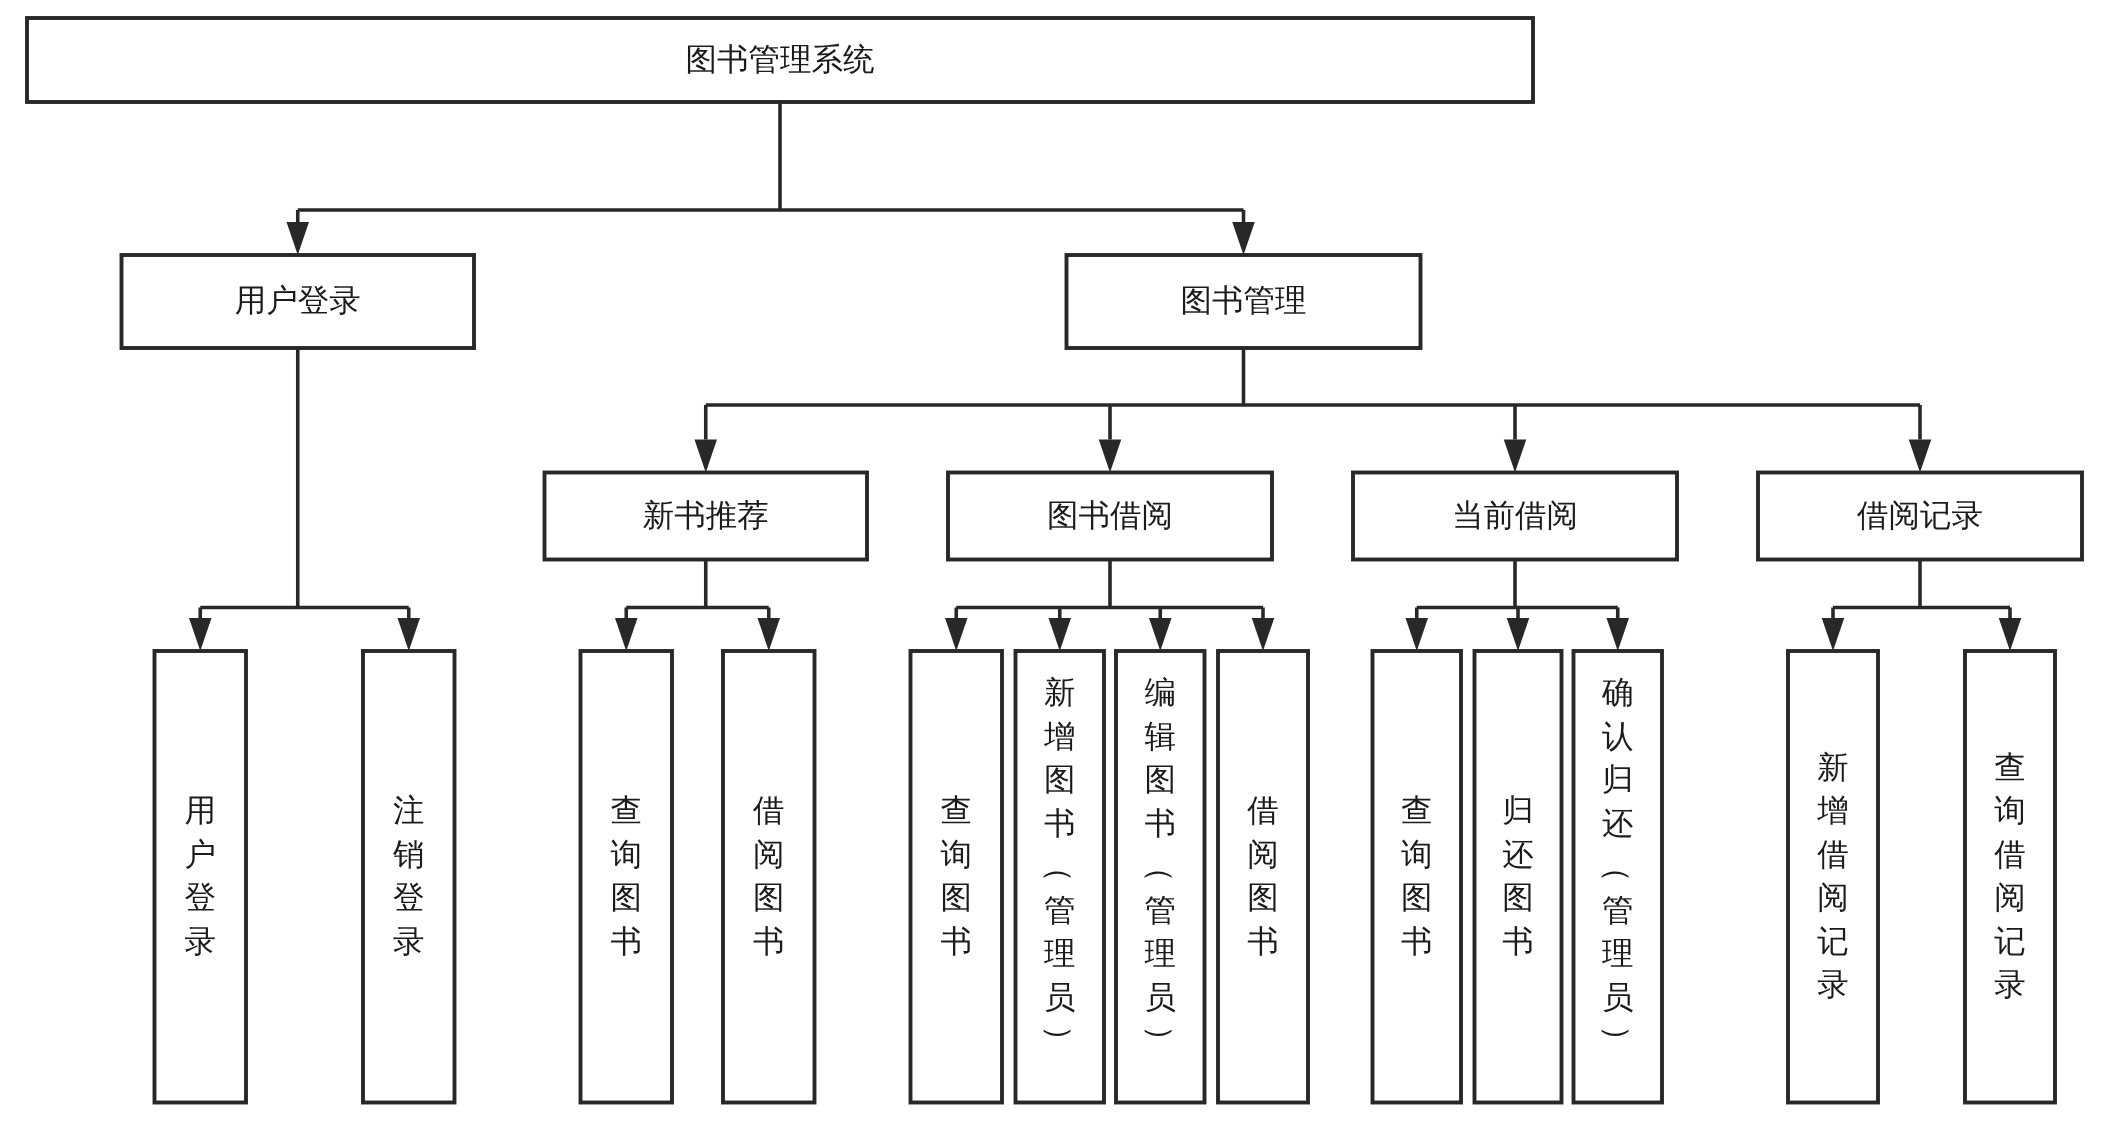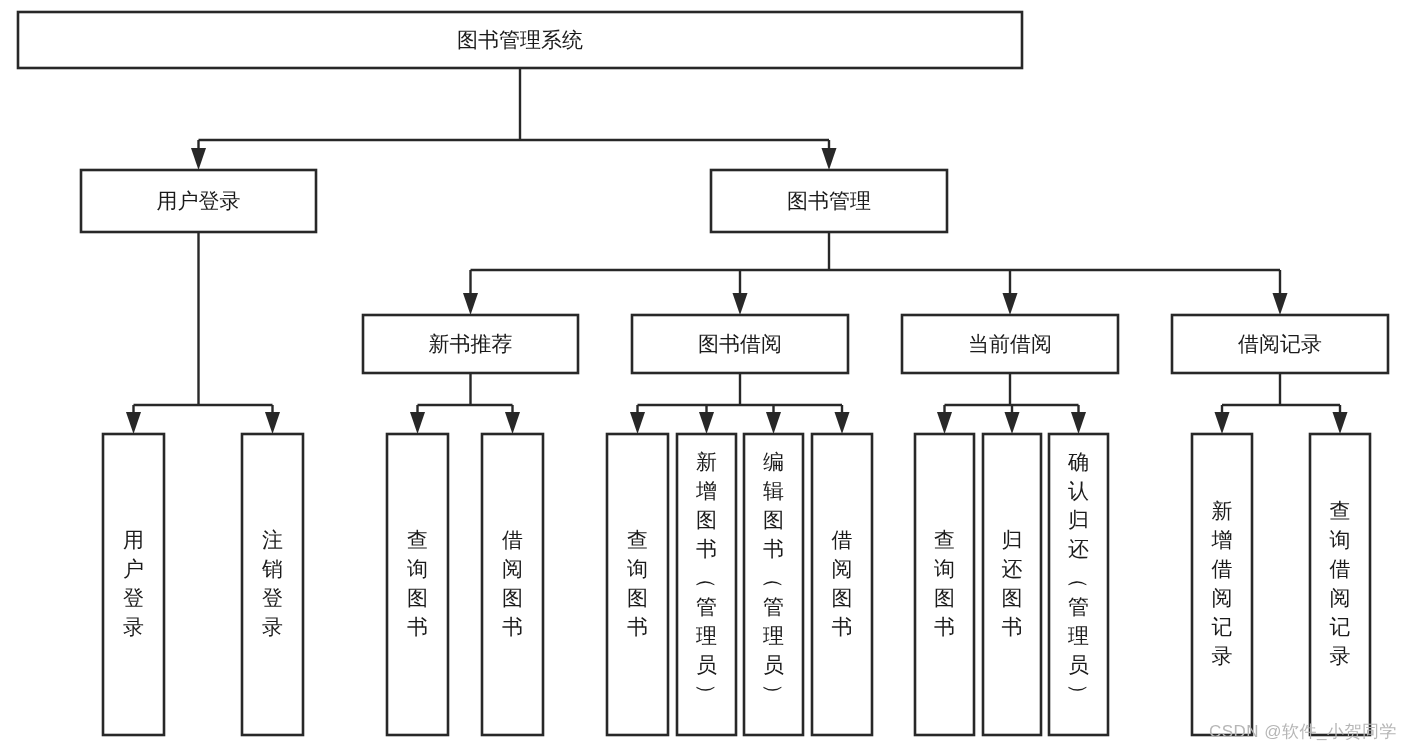--- a/index.html
+++ b/index.html
@@ -274,14 +274,13 @@
             <text x="1340" y="518.38" class="node-label-vertical">查</text>
             <text x="1340" y="547.38" class="node-label-vertical">询</text>
             <text x="1340" y="576.38" class="node-label-vertical">借</text>
             <text x="1340" y="605.38" class="node-label-vertical">阅</text>
             <text x="1340" y="634.38" class="node-label-vertical">记</text>
             <text x="1340" y="663.38" class="node-label-vertical">录</text>
           </g>
         </g>
       </g>
   </svg>
-  <div class="watermark">CSDN @软件_小贺同学</div>
 </div>
 
 </body></html>

